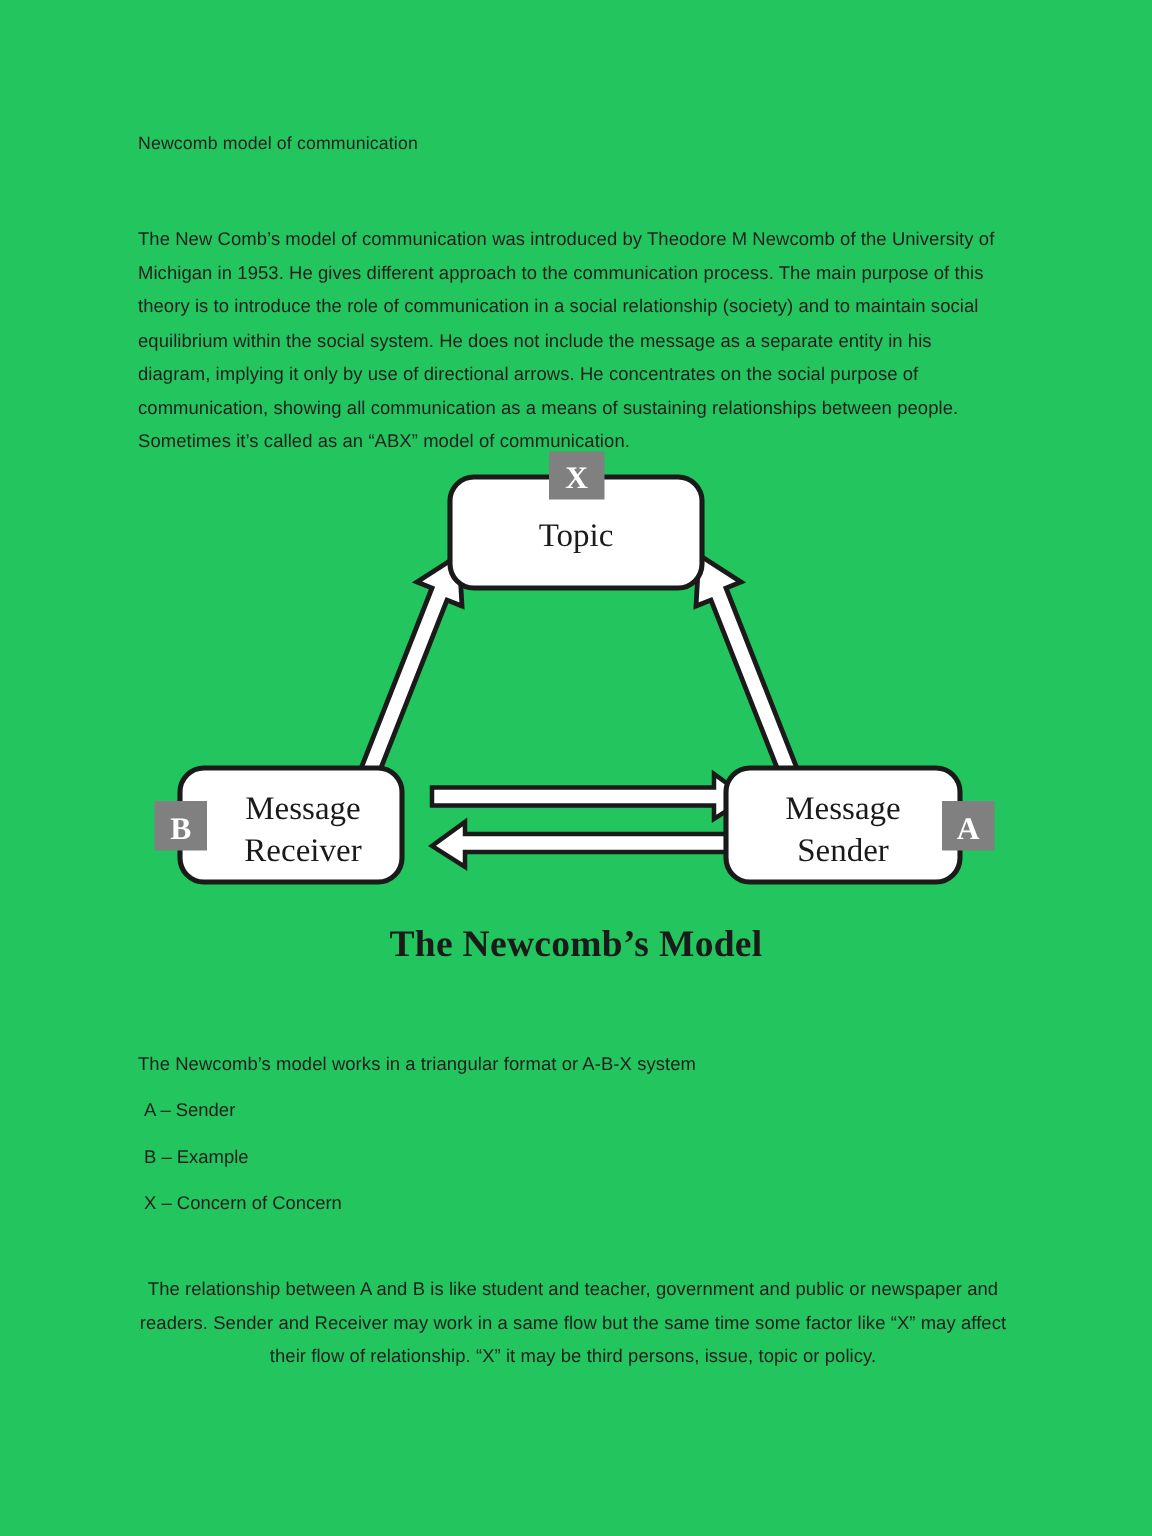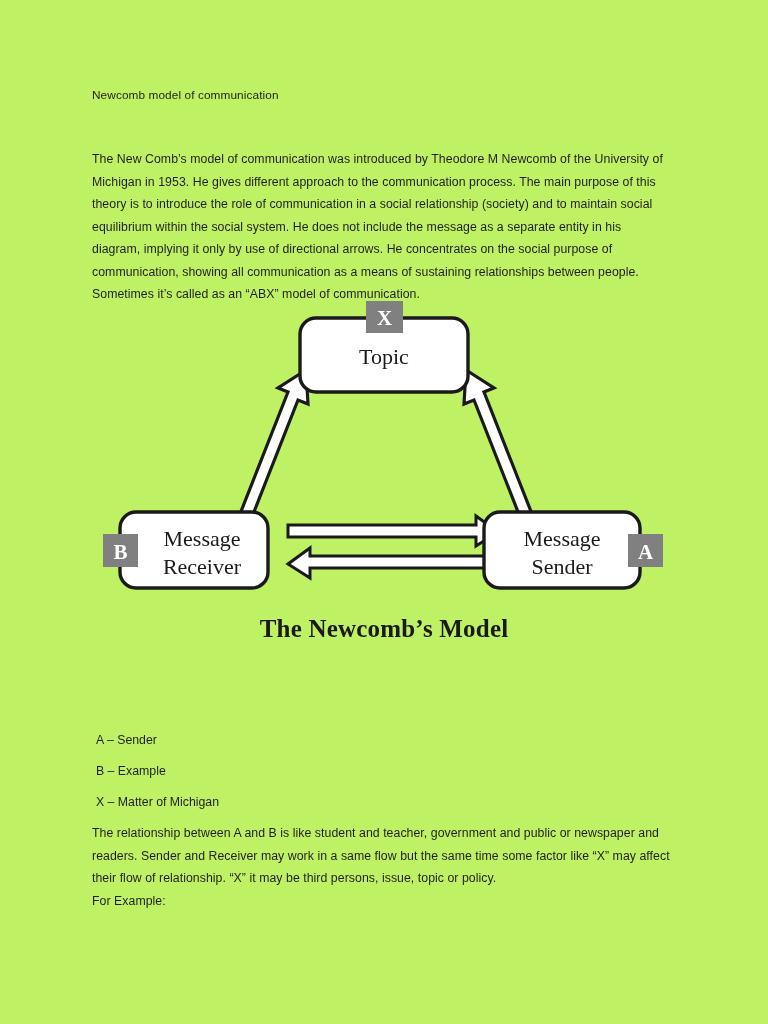--- a/index.html
+++ b/index.html
@@ -13,21 +13,21 @@
     height: 1024px;
     position: relative;
     overflow: hidden;
     font-family: "Liberation Sans", sans-serif;
     color: #231f20;
   }
 
   .page {
     position: absolute;
     inset: 0;
-    background: #bef264;
+    background: #22c55e;
     text-decoration: underline;
   }
 
   
   .doc-title {
     position: absolute;
     left: 92px;
     top: 86px;
     font-size: 11.8px;
     line-height: 18px;
@@ -42,21 +42,21 @@
     width: 580px;
     font-size: 12.3px;
     line-height: 22.5px;
     text-align: left;
     color: #231f20;
     letter-spacing: .05px;
   }
 
   #para-intro { top: 148px; }
   #para-triangular { top: 698px; }
-  #para-relationship { top: 822px; }
+  #para-relationship { top: 848px; text-align: center; }
   #para-forexample { top: 890px; }
 
   .list-line {
     position: absolute;
     left: 96px;
     font-size: 12.3px;
     line-height: 22.5px;
     color: #231f20;
     white-space: nowrap;
   }
@@ -150,24 +150,24 @@
 
       <g>
         <rect x="536" y="242" width="35" height="33" fill="#808080"></rect>
         <text x="553.5" y="267" text-anchor="middle" class="badge-letter">A</text>
       </g>
 
       <text x="292" y="345" text-anchor="middle" class="fig-caption-text">The Newcomb’s Model</text>
     </svg>
   </div>
 
+  <div class="body-para" id="para-triangular">The Newcomb’s model works in a triangular format or A-B-X system</div>
 
   <div class="list-line" id="list-a">A – Sender</div>
 
   <div class="list-line" id="list-b">B – Example</div>
 
-  <div class="list-line" id="list-x">X – Matter of Michigan</div>
+  <div class="list-line" id="list-x">X – Concern of Concern</div>
 
   <div class="body-para" id="para-relationship">The relationship between A and B is like student and teacher, government and public or newspaper and readers. Sender and Receiver may work in a same flow but the same time some factor like “X” may affect their flow of relationship.  “X” it may be third persons, issue, topic or policy.</div>
 
-  <div class="body-para" id="para-forexample">For Example:</div>
 
 </div>
 
 </body></html>

